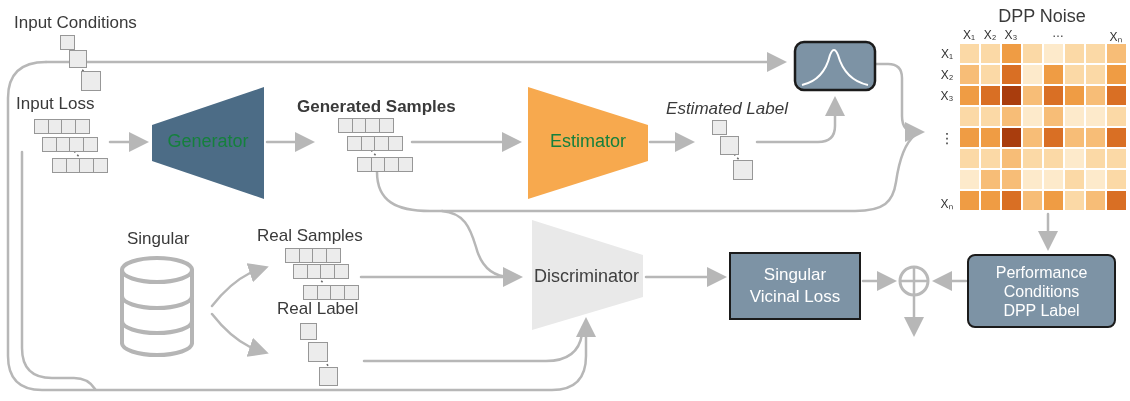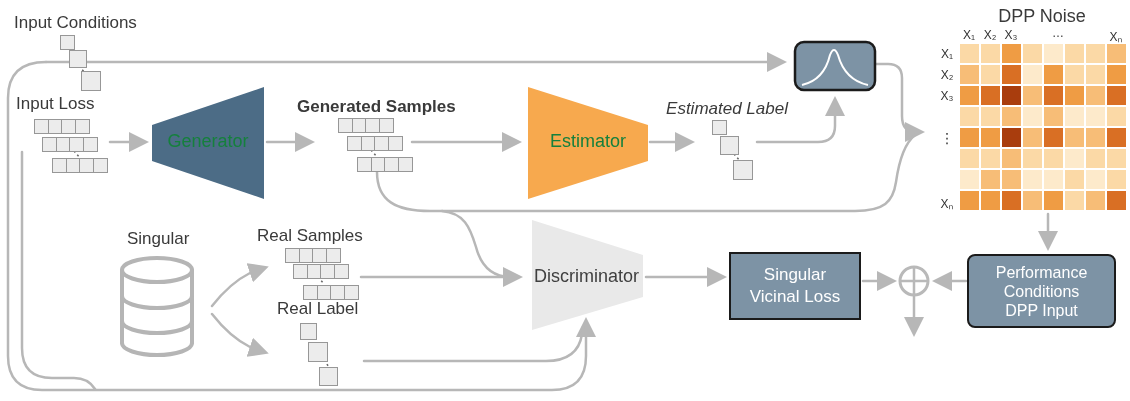--- a/index.html
+++ b/index.html
@@ -269,16 +269,16 @@
   <span class="axis-lbl" style="left:947px;top:130px;font-size:14px;">⋮</span>
   <span class="axis-lbl" style="left:947px;top:195px;">Xₙ</span>
 
   <div id="svl-box" class="lossbox">
     <span>Singular</span>
     <span>Vicinal Loss</span>
   </div>
   <div id="perf-box" class="lossbox">
     <span>Performance</span>
     <span>Conditions</span>
-    <span>DPP Input</span>
+    <span>DPP Label</span>
   </div>
 
 </div>
 
 </body></html>

